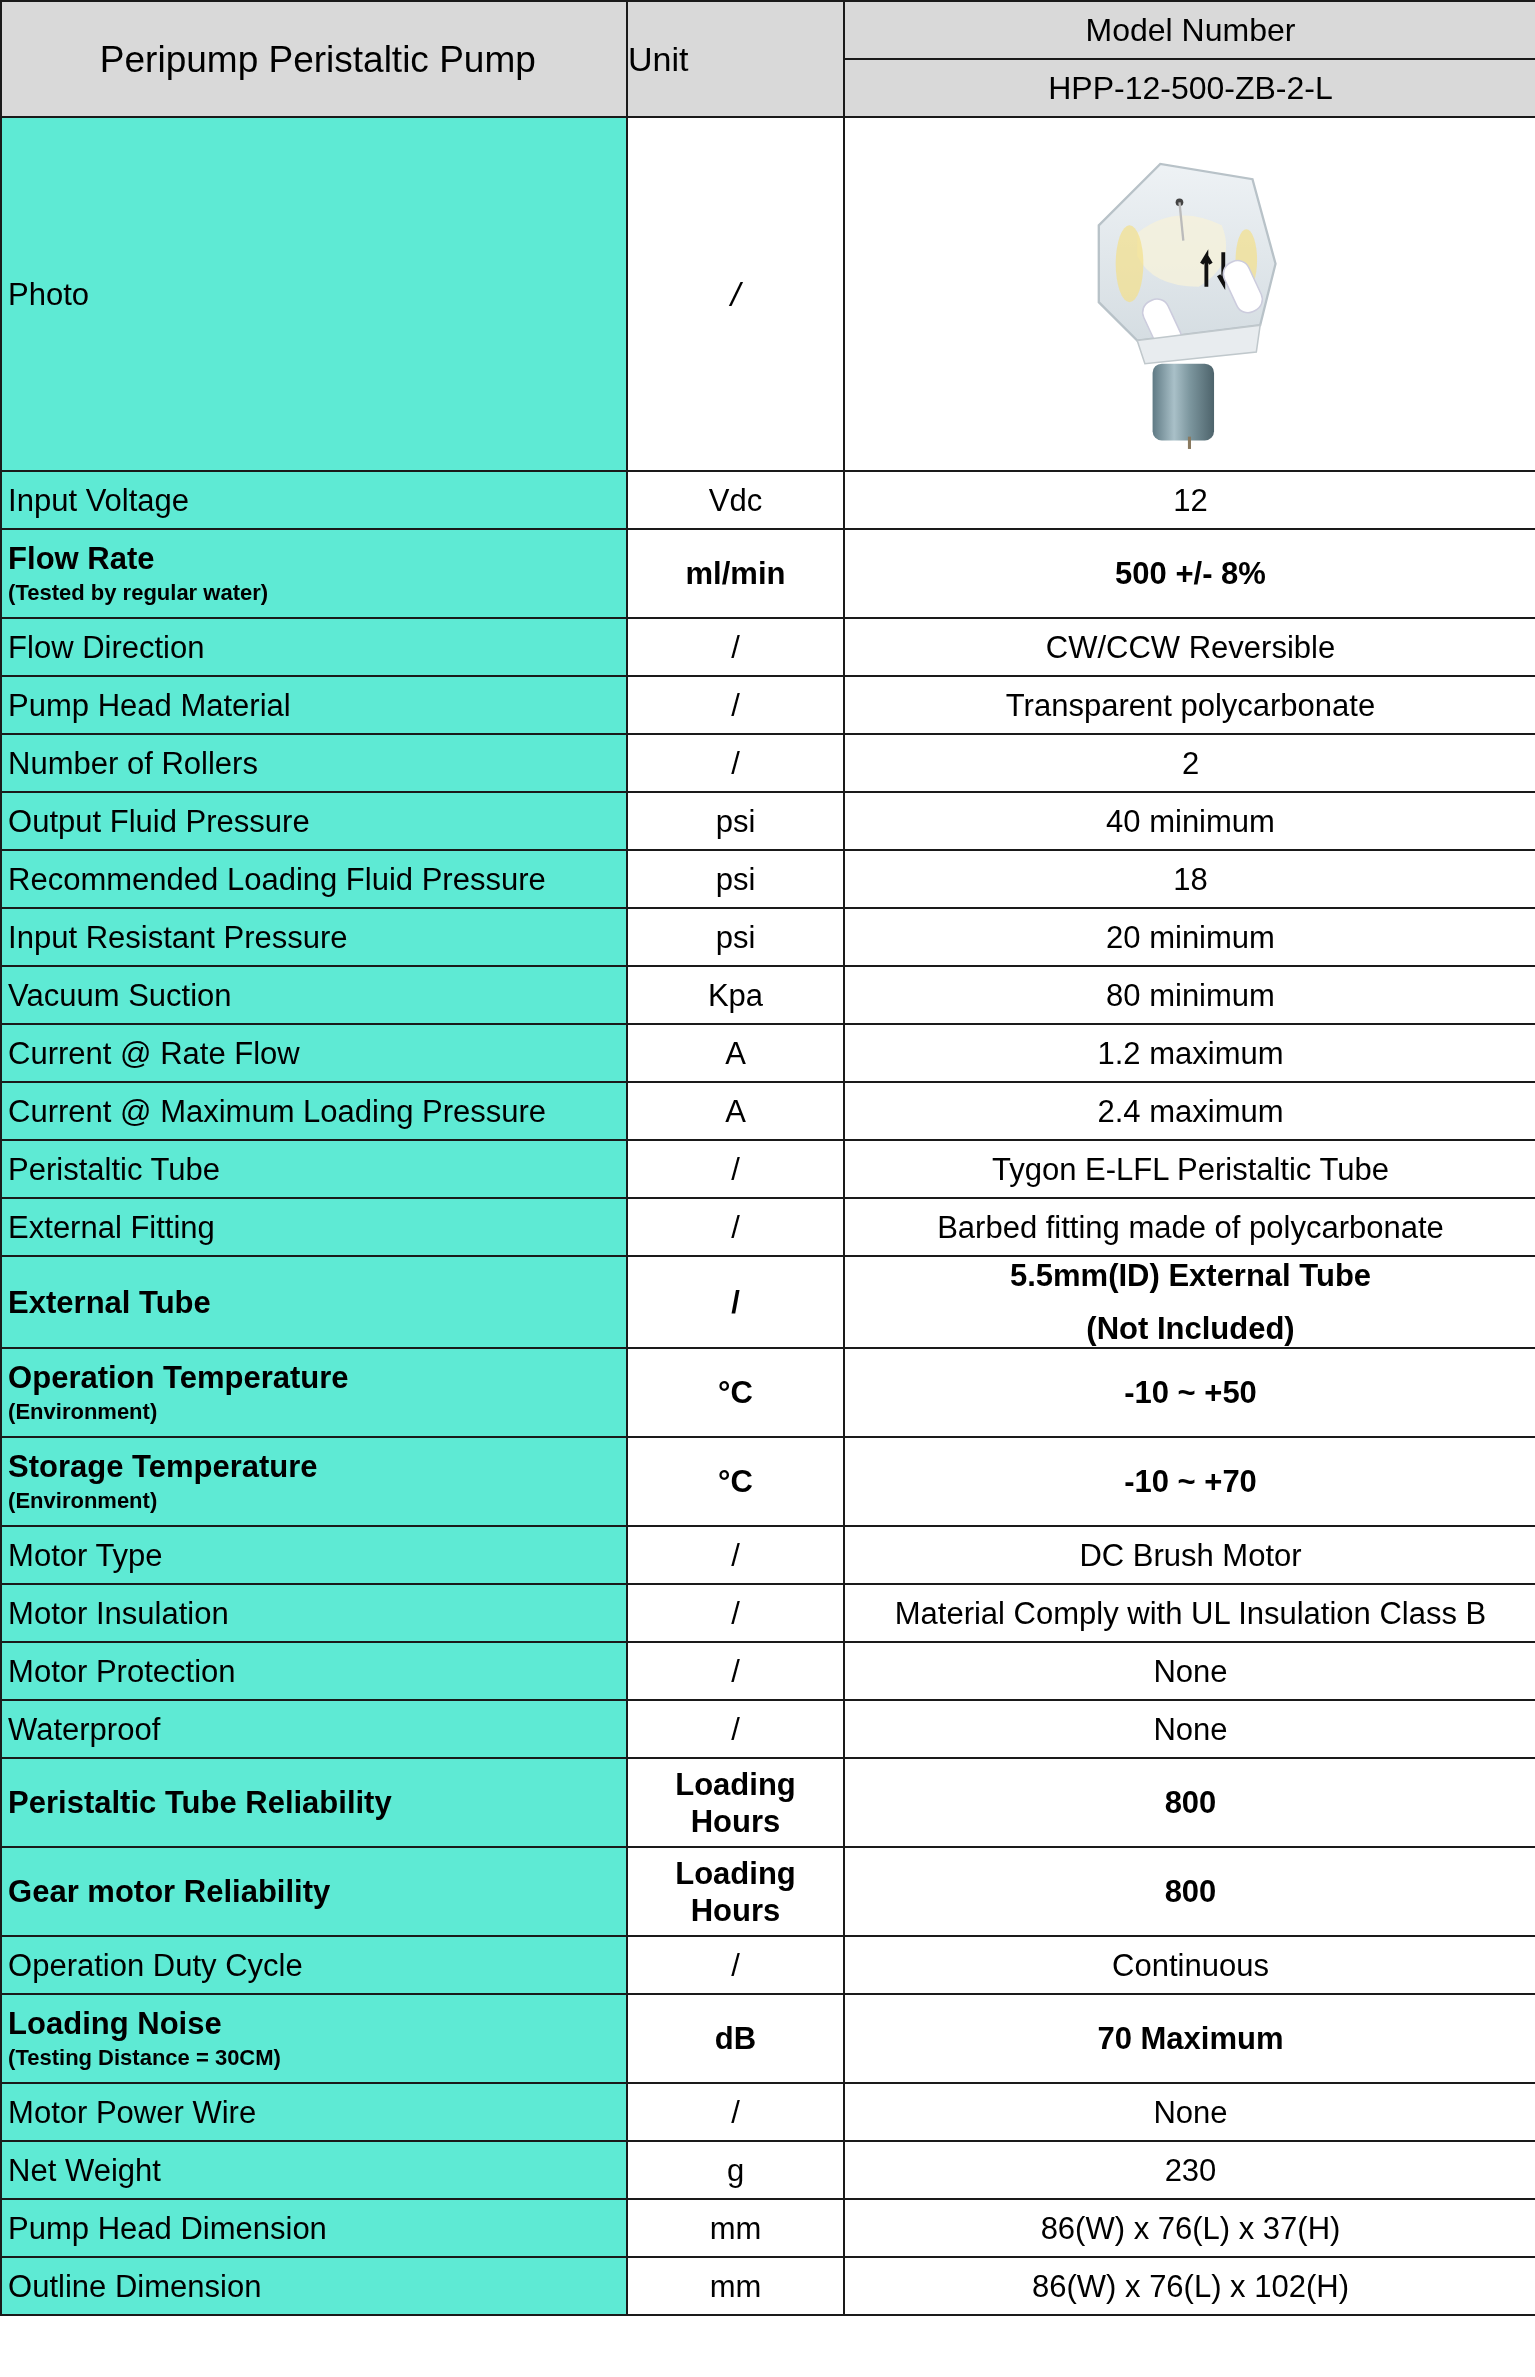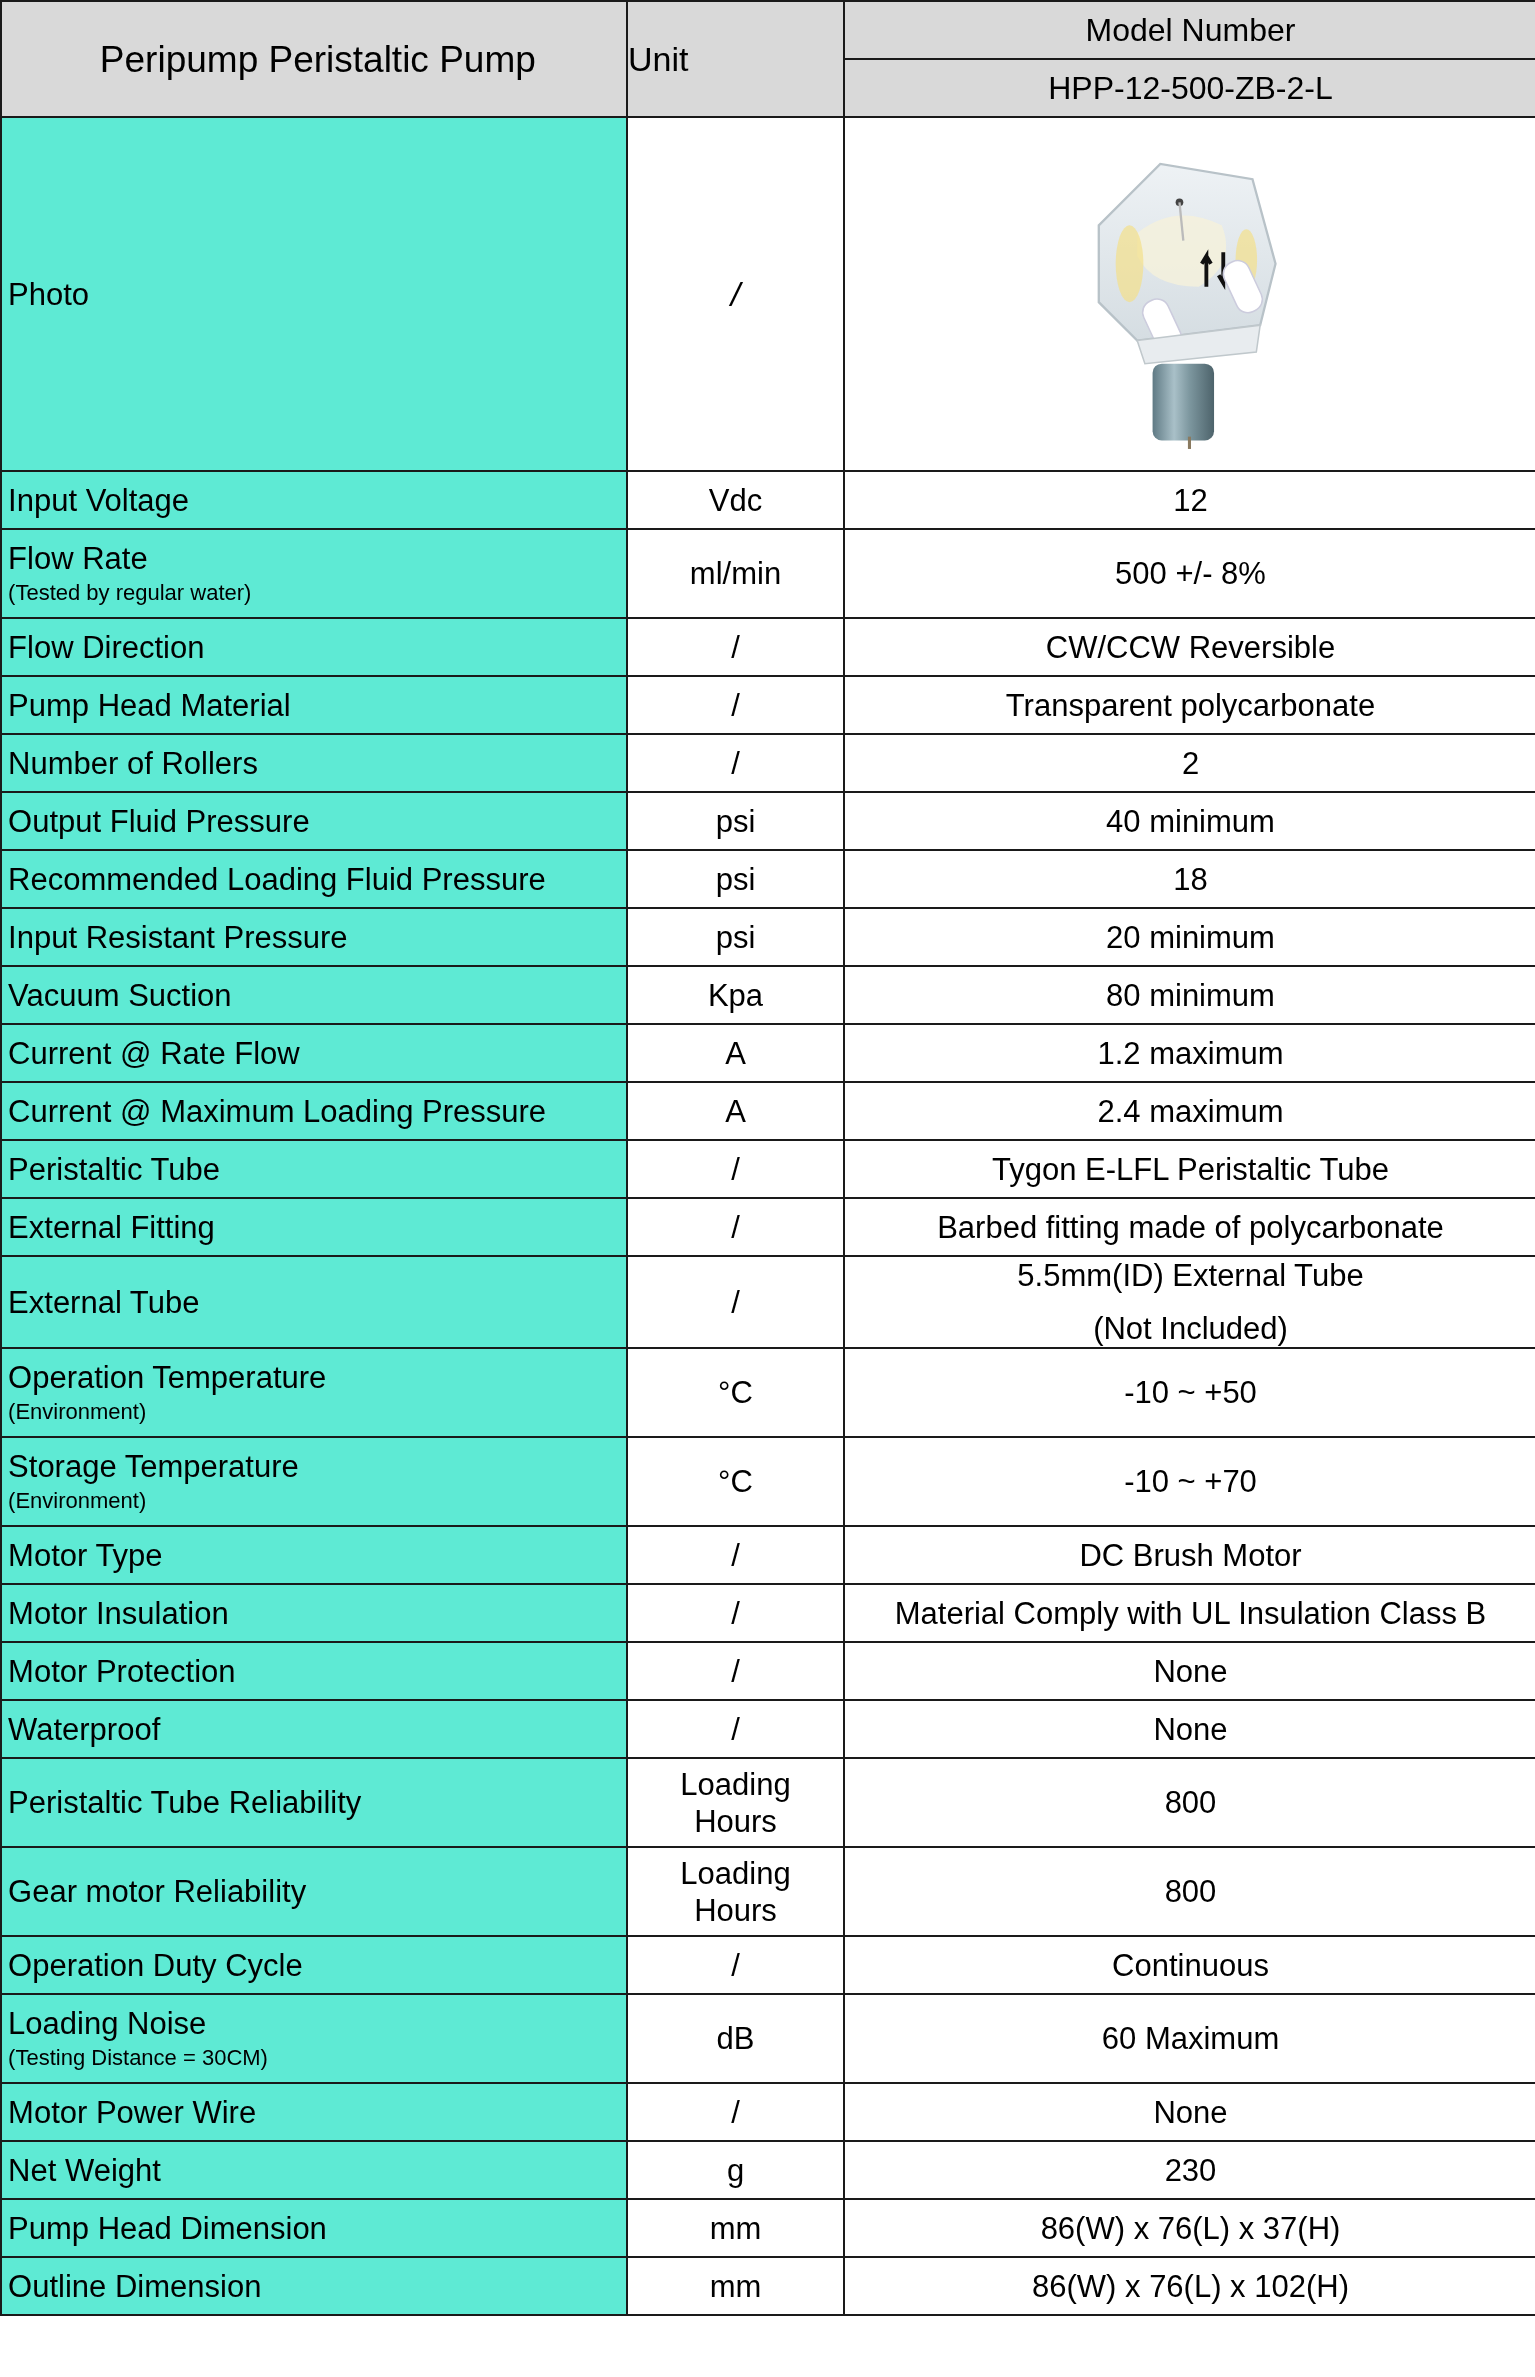--- a/index.html
+++ b/index.html
@@ -22,21 +22,21 @@
   }
   .hdr { background: #d9d9d9; }
   .hdr-title { text-align: center; padding-left: 7.7px !important; font-size: 37px !important; }
   .hdr-unit { text-align: left; font-size: 34px !important; }
   .hdr-model { text-align: center; font-size: 32px !important; height: 56px; }
   .param { background: #5eead4; text-align: left; padding-left: 6.1px !important; }
   .param .sub { display: block; font-size: 22px; line-height: 31px; }
   .unit { background: #ffffff; text-align: center; }
   .val { background: #ffffff; text-align: center; }
   tr.r1 td { height: 56px; }
-  tr.r2 td { height: 87px; }
+  tr.r2 td { height: 87px; font-weight: bold; }
   tr.photo td { height: 352px; }
   .photo-unit { font-style: italic; font-weight: bold; font-size: 34px !important; }
   .pump-wrap { display: flex; justify-content: center; align-items: center; height: 352px; }
 </style>
 </head>
 <body>
 
 <table class="spec">
   <colgroup>
       <col class="c1">
@@ -412,21 +412,21 @@
       <tr class="r2">
     <td class="param">
       <span>Loading Noise</span>
       <span class="sub">(Testing Distance = 30CM)</span>
     </td>
     <td class="unit">
       <span>dB</span>
       
     </td>
     <td class="val">
-      <span>60 Maximum</span>
+      <span>70 Maximum</span>
       
     </td>
   </tr>
       <tr class="r1">
     <td class="param">
       <span>Motor Power Wire</span>
       
     </td>
     <td class="unit">
       <span>/</span>

